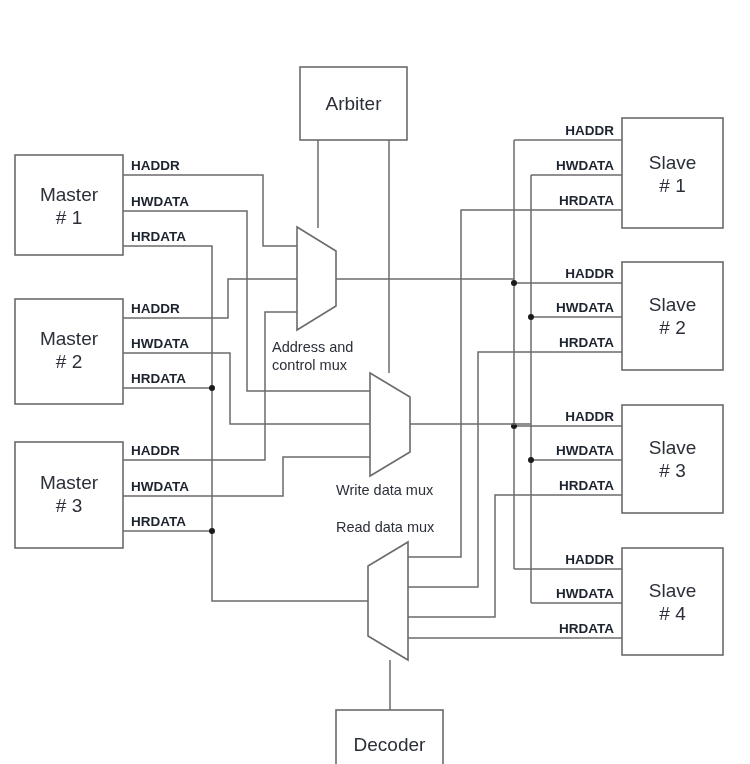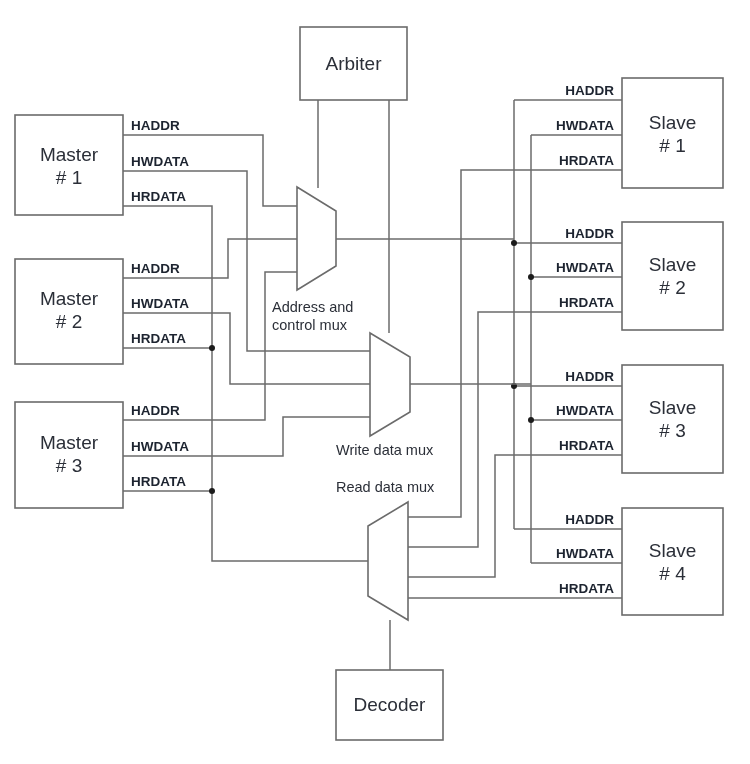--- a/index.html
+++ b/index.html
@@ -10,20 +10,21 @@
   body {
     width: 750px;
     height: 764px;
     font-family: "Liberation Sans", sans-serif;
     overflow: hidden;
   }
   #diagram-root {
     position: relative;
     width: 750px;
     height: 550px;
+    margin-top: 40px;
   }
   svg#ahb-svg {
     display: block;
     width: 750px;
     height: 764px;
   }
   .blk {
     fill: #ffffff;
     stroke: #6b6b6b;
     stroke-width: 1.6;

